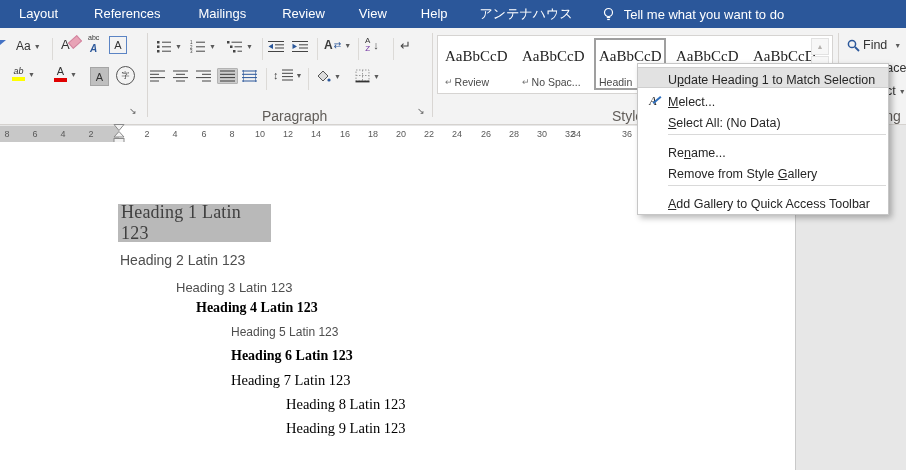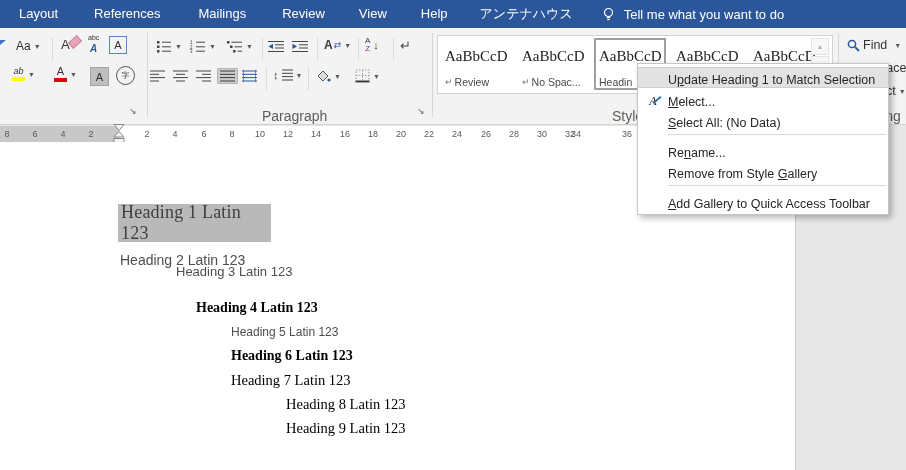--- a/index.html
+++ b/index.html
@@ -374,21 +374,21 @@
       </svg>
     </span>
   </div>
 
   <div class="doc">
     <div class="page">
       <div class="hsel">
         <span class="h1t">Heading 1 Latin 123</span>
       </div>
       <div class="hd gray-sans" style="left:120px;top:110px;font-size:14px;font-weight:300">Heading 2 Latin 123</div>
-      <div class="hd gray-sans" style="left:176px;top:122px;font-size:13px">Heading 3 Latin 123</div>
+      <div class="hd gray-sans" style="left:176px;top:138px;font-size:13px">Heading 3 Latin 123</div>
       <div class="hd serif" style="left:196px;top:158px;font-size:14px;font-weight:bold">Heading 4 Latin 123</div>
       <div class="hd gray-sans" style="left:231px;top:183px;font-size:12px">Heading 5 Latin 123</div>
       <div class="hd serif" style="left:231px;top:206px;font-size:14px;font-weight:bold">Heading 6 Latin 123</div>
       <div class="hd serif" style="left:231px;top:230px;font-size:14.5px">Heading 7 Latin 123</div>
       <div class="hd serif" style="left:286px;top:254px;font-size:14.5px">Heading 8 Latin 123</div>
       <div class="hd serif" style="left:286px;top:278px;font-size:14.5px">Heading 9 Latin 123</div>
     </div>
   </div>
 
   <div class="cmenu">

